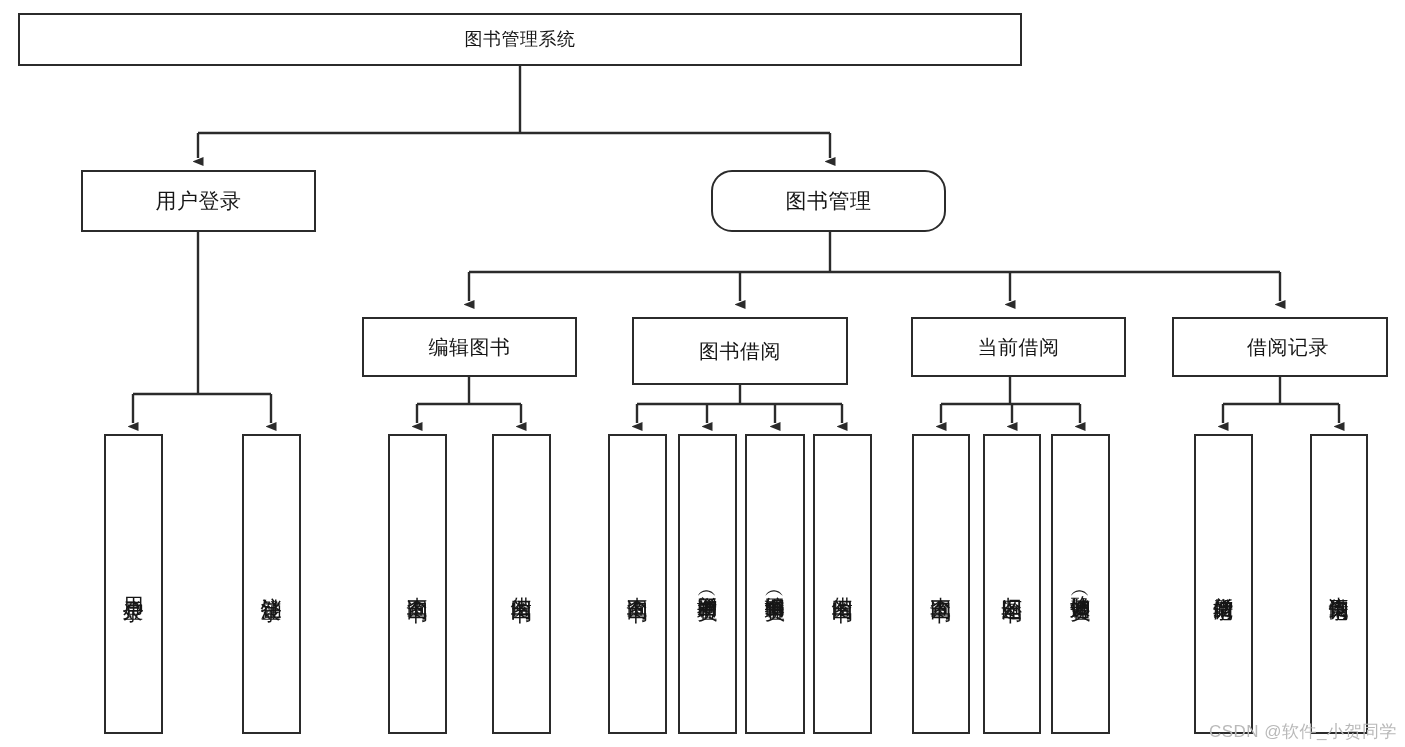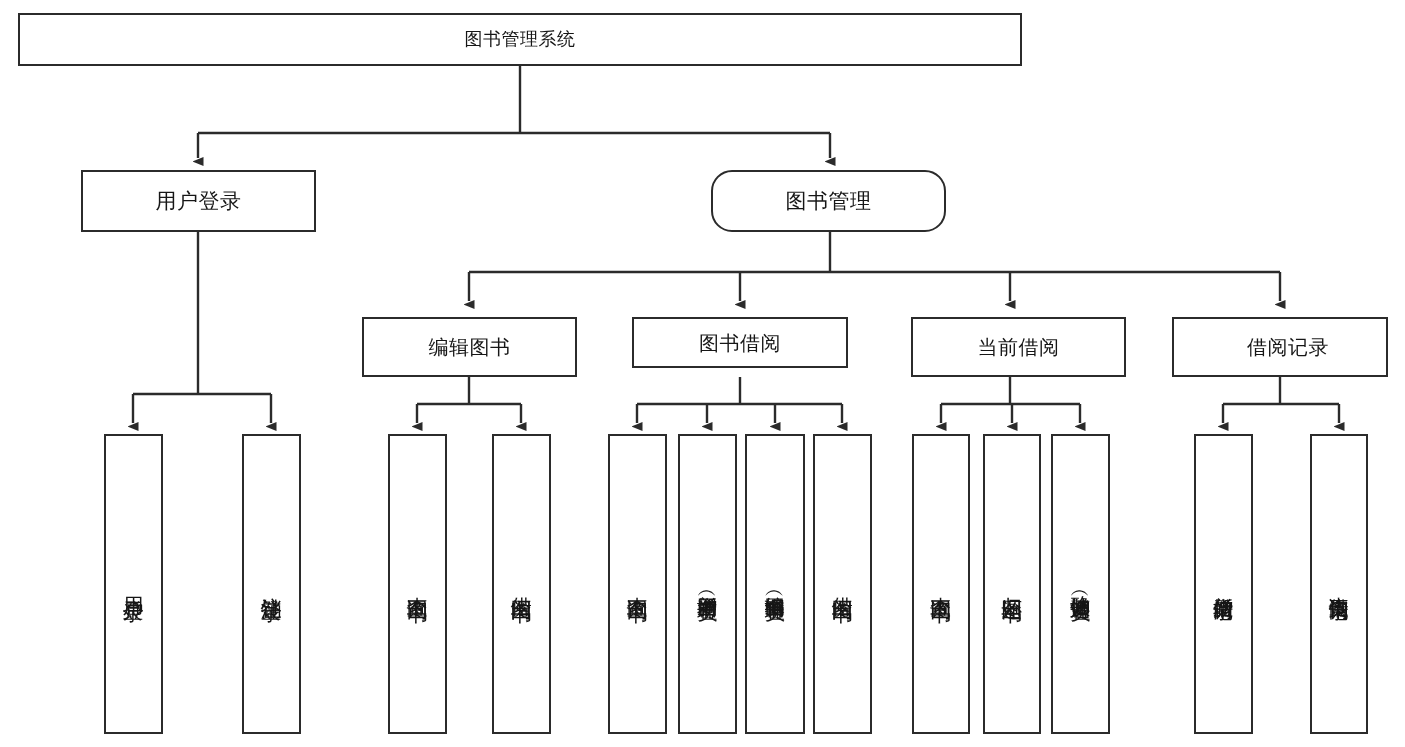--- a/index.html
+++ b/index.html
@@ -151,21 +151,21 @@
   <div class="node-box level2" style="left:81px; top:170px; width:235px; height:62px;">
     <span class="node-label-h">用户登录</span>
   </div>
   <div class="node-box level2" style="left:711px; top:170px; width:235px; height:62px;border-radius:21px;">
     <span class="node-label-h">图书管理</span>
   </div>
 
   <div class="node-box level3" style="left:362px; top:317px; width:215px; height:60px;">
     <span class="node-label-h">编辑图书</span>
   </div>
-  <div class="node-box level3" style="left:632px; top:317px; width:216px; height:51px;">
+  <div class="node-box level3" style="left:632px; top:317px; width:216px; height:68px;">
     <span class="node-label-h">图书借阅</span>
   </div>
   <div class="node-box level3" style="left:903px; top:317px; width:215px; height:60px;margin-left:8px;">
     <span class="node-label-h">当前借阅</span>
   </div>
   <div class="node-box level3" style="left:1172px; top:317px; width:216px; height:60px;padding-left:16px;">
     <span class="node-label-h">借阅记录</span>
   </div>
 
   <div class="leaf-box" style="left:104px; top:434px; width:59px; height:300px;">
@@ -205,13 +205,14 @@
     <span class="node-label-v">确认归还（管理员）</span>
   </div>
 
   <div class="leaf-box tall" style="left:1194px; top:434px; width:59px; height:300px;">
     <span class="node-label-v">新增借阅记录</span>
   </div>
   <div class="leaf-box tall" style="left:1310px; top:434px; width:58px; height:300px;">
     <span class="node-label-v">查询借阅记录</span>
   </div>
 
+  <div class="watermark">CSDN @软件_小贺同学</div>
 </div>
 
 </body></html>

